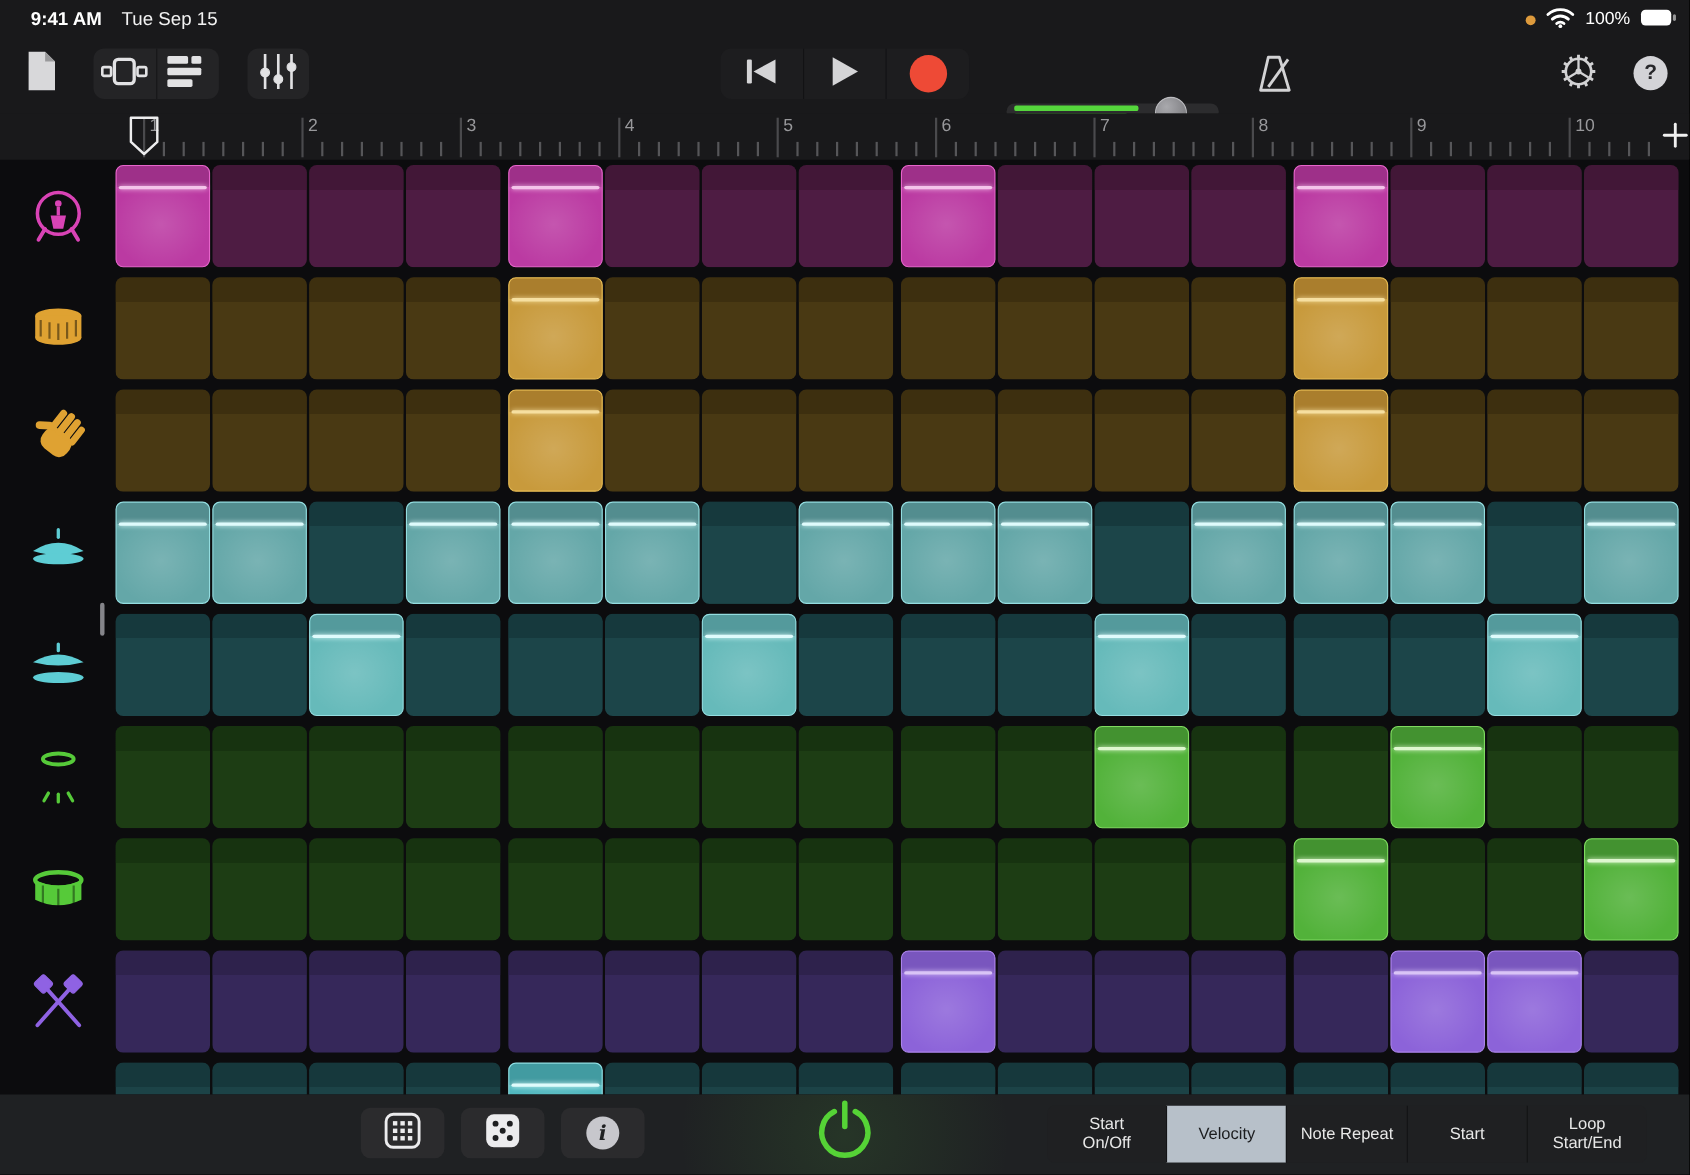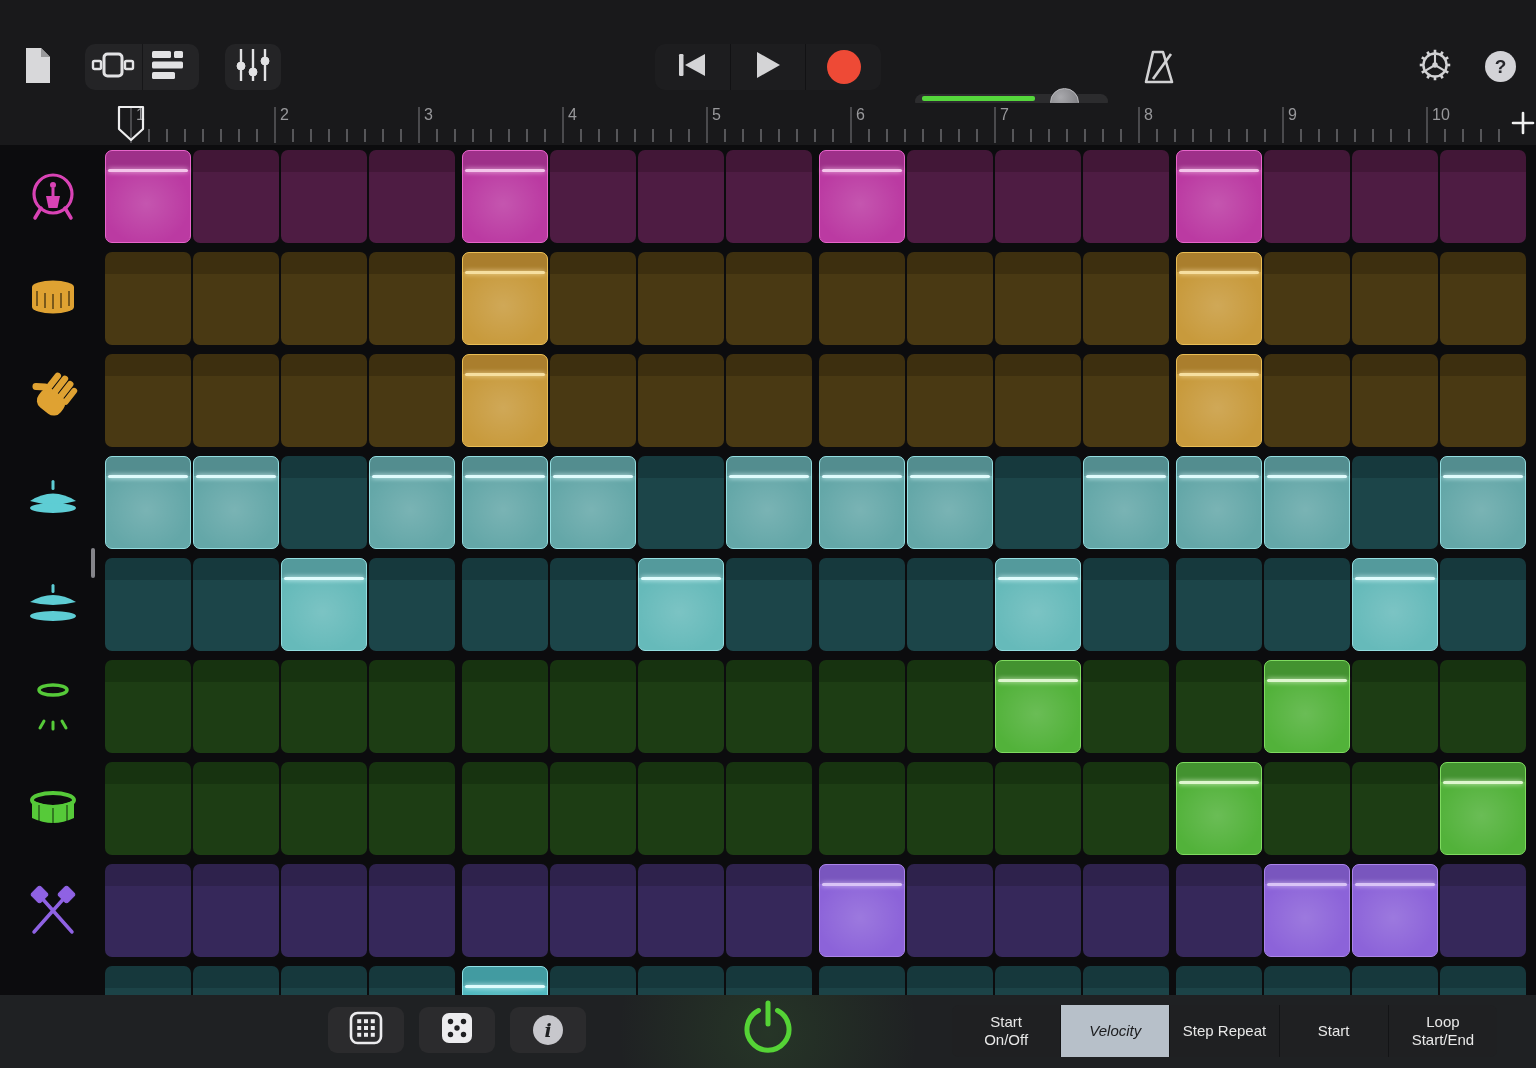--- a/index.html
+++ b/index.html
@@ -69,29 +69,53 @@
   .bb-icon-btn{position:absolute;top:12px;width:76px;height:46px;background:#2b2b2d;border-radius:9px;
                display:flex;align-items:center;justify-content:center;}
   #grid-btn{left:328px;} #dice-btn{left:419px;} #info-btn-wrap{left:510px;}
   #info-circle{width:30px;height:30px;background:#c7c7cc;color:#1f2022;font-size:19px;font-weight:700;
                font-family:"DejaVu Serif",serif;font-style:italic;}
   #power-btn{position:absolute;left:738px;top:4px;width:60px;height:62px;display:flex;align-items:center;justify-content:center;}
   #mode-control{position:absolute;left:952px;top:10px;width:545px;height:52px;border-radius:7px;overflow:hidden;display:flex;}
   .mode-seg{flex:1;display:flex;align-items:center;justify-content:center;text-align:center;
             background:#1f2022;color:#e8e8e8;font-size:15px;line-height:1.2;white-space:pre-line;border-left:1px solid #131416;}
   .mode-seg:first-child{border-left:none;}
-  .mode-seg.selected{background:#b7c0c9;color:#1b1c1e;font-style:italic;}
+  .mode-seg.selected{background:#b7c0c9;color:#1b1c1e;}
 </style>
 </head>
 <body>
 
 <div id="app">
 
   <div id="top-chrome"></div>
 
+  <div id="statusbar">
+    <div class="sb-left">
+      <span class="sb-time">9:41 AM</span>
+      <span class="sb-date">Tue Sep 15</span>
+    </div>
+    <div class="sb-right">
+      <span class="privacy-dot"></span>
+      <span>
+        <svg width="27" height="20" viewBox="0 0 27 20" fill="none" stroke="#fff" stroke-width="2.6" stroke-linecap="round">
+          <path d="M2.2 7.2 C8.5 1.2 18.5 1.2 24.8 7.2"></path>
+          <path d="M6.2 11.4 C10.3 7.6 16.7 7.6 20.8 11.4"></path>
+          <path d="M10.2 15.4 C12 13.8 15 13.8 16.8 15.4"></path>
+          <circle cx="13.5" cy="17.8" r="1.7" fill="#fff" stroke="none"></circle>
+        </svg>
+      </span>
+      <span class="sb-batt-label">100%</span>
+      <span>
+        <svg width="33" height="16" viewBox="0 0 33 16">
+          <rect x="0.8" y="0.8" width="27.5" height="14.4" rx="4.2" fill="#fff"></rect>
+          <rect x="29.8" y="5" width="2.8" height="6" rx="1.4" fill="rgba(255,255,255,.55)"></rect>
+        </svg>
+      </span>
+    </div>
+  </div>
 
   <div id="toolbar">
     <div class="tb-btn" id="doc-btn">
       <span>
         <svg width="30" height="37" viewBox="0 0 30 37">
           <path d="M3 1 H18 L27 10 V36 H3 Z" fill="#d8d8da"></path>
           <path d="M18 1 L18 10 H27 Z" fill="#99999b"></path>
         </svg>
       </span>
     </div>
@@ -619,20 +643,20 @@
           <path d="M20.5 12.5 A21 21 0 1 0 39.5 12.5"></path>
           <line x1="30" y1="5" x2="30" y2="26"></line>
         </svg>
       </span>
     </div>
 
     <div id="mode-control">
         <div class="mode-seg">Start
 On/Off</div>
         <div class="mode-seg selected">Velocity</div>
-        <div class="mode-seg">Step Repeat</div>
+        <div class="mode-seg">Note Repeat</div>
         <div class="mode-seg">Start</div>
         <div class="mode-seg">Loop
 Start/End</div>
       </div>
   </div>
 
 </div>
 
 </body></html>

